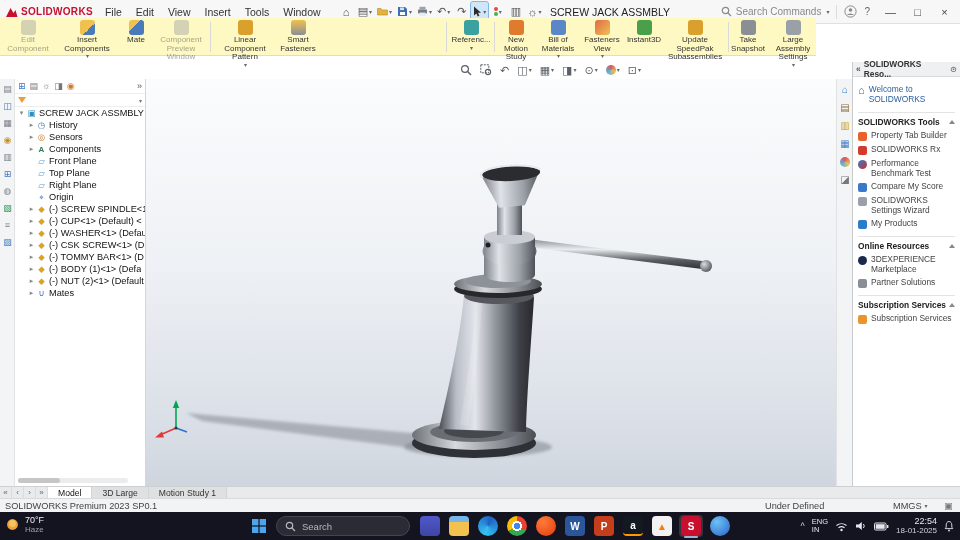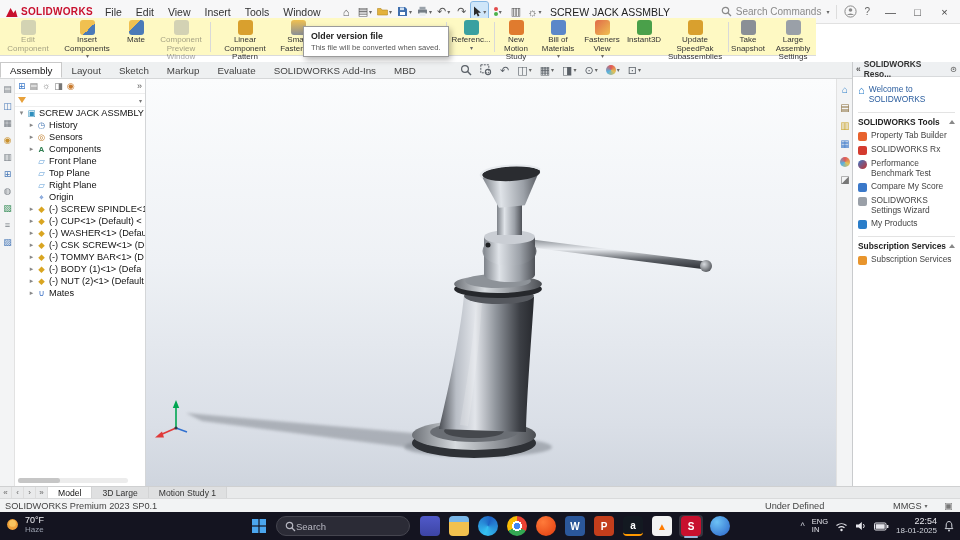--- a/index.html
+++ b/index.html
@@ -104,21 +104,21 @@
   .statusbar{position:absolute;left:0;top:498px;width:960px;height:14px;background:#f2f3f4;
     border-top:1px solid #d9dadb;display:flex;align-items:center;font-size:9.2px;color:#444}
 
   
   .taskbar{position:absolute;left:0;top:512px;width:960px;height:28px;background:#141420;color:#e8e8ee}
   .weather{position:absolute;left:5px;top:3px;display:flex;align-items:center;gap:5px}
   .witemp{font-size:9px;color:#f0f0f4;line-height:10px}
   .widesc{font-size:8px;color:#9aa0ad;line-height:9px}
   .startbtn{position:absolute;left:252px;top:7px}
   .searchpill{position:absolute;left:276px;top:4px;width:134px;height:20px;border-radius:10px;
-    background:#2b2b36;border:1px solid #45454f;display:flex;align-items:center;padding:0 8px;color:#b7b7c1;font-size:9.5px}
+    background:#2b2b36;border:1px solid #45454f;display:flex;align-items:center;gap:6px;padding:0 8px;color:#b7b7c1;font-size:9.5px}
   .apps{position:absolute;left:418px;top:3px;display:flex;gap:5px}
   .app{width:24px;height:22px;border-radius:4px;display:flex;align-items:center;justify-content:center;position:relative}
   .app .ag{width:20px;height:20px;border-radius:4px;display:flex;align-items:center;justify-content:center;
     color:#fff;font-size:10px;font-weight:bold}
   .app.active{background:rgba(255,255,255,.14)}
   .app.active::after{content:"";position:absolute;left:5px;bottom:-1px;width:14px;height:2px;border-radius:1px;background:#9ab4d8}
   .tray{position:absolute;right:0;top:0;height:28px;display:flex;align-items:center;gap:7px;padding-right:6px}
   .lang{font-size:7.5px;line-height:8px;color:#e6e6ec}
   .clock{font-size:9px;line-height:10px;text-align:right;color:#e6e6ec}
   .clock .d{font-size:8px;color:#cfd2da}
@@ -273,34 +273,21 @@
       <span class="rico" style="background:#8a8f96"></span>
       <span>Take Snapshot</span>
       </div>
     <div class="rbtn" style="left:768px;width:50px">
       <span class="rico" style="background:#9aa0a8"></span>
       <span>Large Assembly Settings</span>
         <span class="caret">▾</span>
       </div>
   </div>
 
-  <div class="tooltip">
-    <div class="tt-title">Older version file</div>
-    <div class="tt-body">This file will be converted when saved.</div>
-  </div>
-
-  <div class="cmdtabs">
-    <span class="ctab active">Assembly</span>
-    <span class="ctab">Layout</span>
-    <span class="ctab">Sketch</span>
-    <span class="ctab">Markup</span>
-    <span class="ctab">Evaluate</span>
-    <span class="ctab">SOLIDWORKS Add-Ins</span>
-    <span class="ctab">MBD</span>
-  </div>
+
 
   <div class="headsup">
     <span class="hu">
       <svg width="12" height="12">
           <circle cx="5" cy="5" r="3.4" fill="none" stroke="#5a6067" stroke-width="1.2"></circle>
           <line x1="7.6" y1="7.6" x2="11" y2="11" stroke="#5a6067" stroke-width="1.4"></line>
         </svg>
       </span>
     <span class="hu">
       <svg width="12" height="12">
@@ -564,20 +551,34 @@
         <div class="tp-item">
           <span class="tp-i" style="background:#9aa0a8"></span>
           <span>SOLIDWORKS Settings Wizard</span>
           </div>
         <div class="tp-item">
           <span class="tp-i" style="background:#2a7dc9"></span>
           <span>My Products</span>
           </div>
       </div>
 
+      <div class="tp-sec">
+        <div class="tp-sec-h">
+          <span>Online Resources</span>
+          <span class="chev-up"></span>
+        </div>
+        <div class="tp-item">
+          <span class="tp-i" style="background:#1b2a4a;border-radius:50%"></span>
+          <span>3DEXPERIENCE Marketplace</span>
+          </div>
+        <div class="tp-item">
+          <span class="tp-i" style="background:#8a8f96"></span>
+          <span>Partner Solutions</span>
+          </div>
+      </div>
 
       <div class="tp-sec">
         <div class="tp-sec-h">
           <span>Subscription Services</span>
           <span class="chev-up"></span>
         </div>
         <div class="tp-item">
           <span class="tp-i" style="background:#e8952d"></span>
           <span>Subscription Services</span>
           </div>

